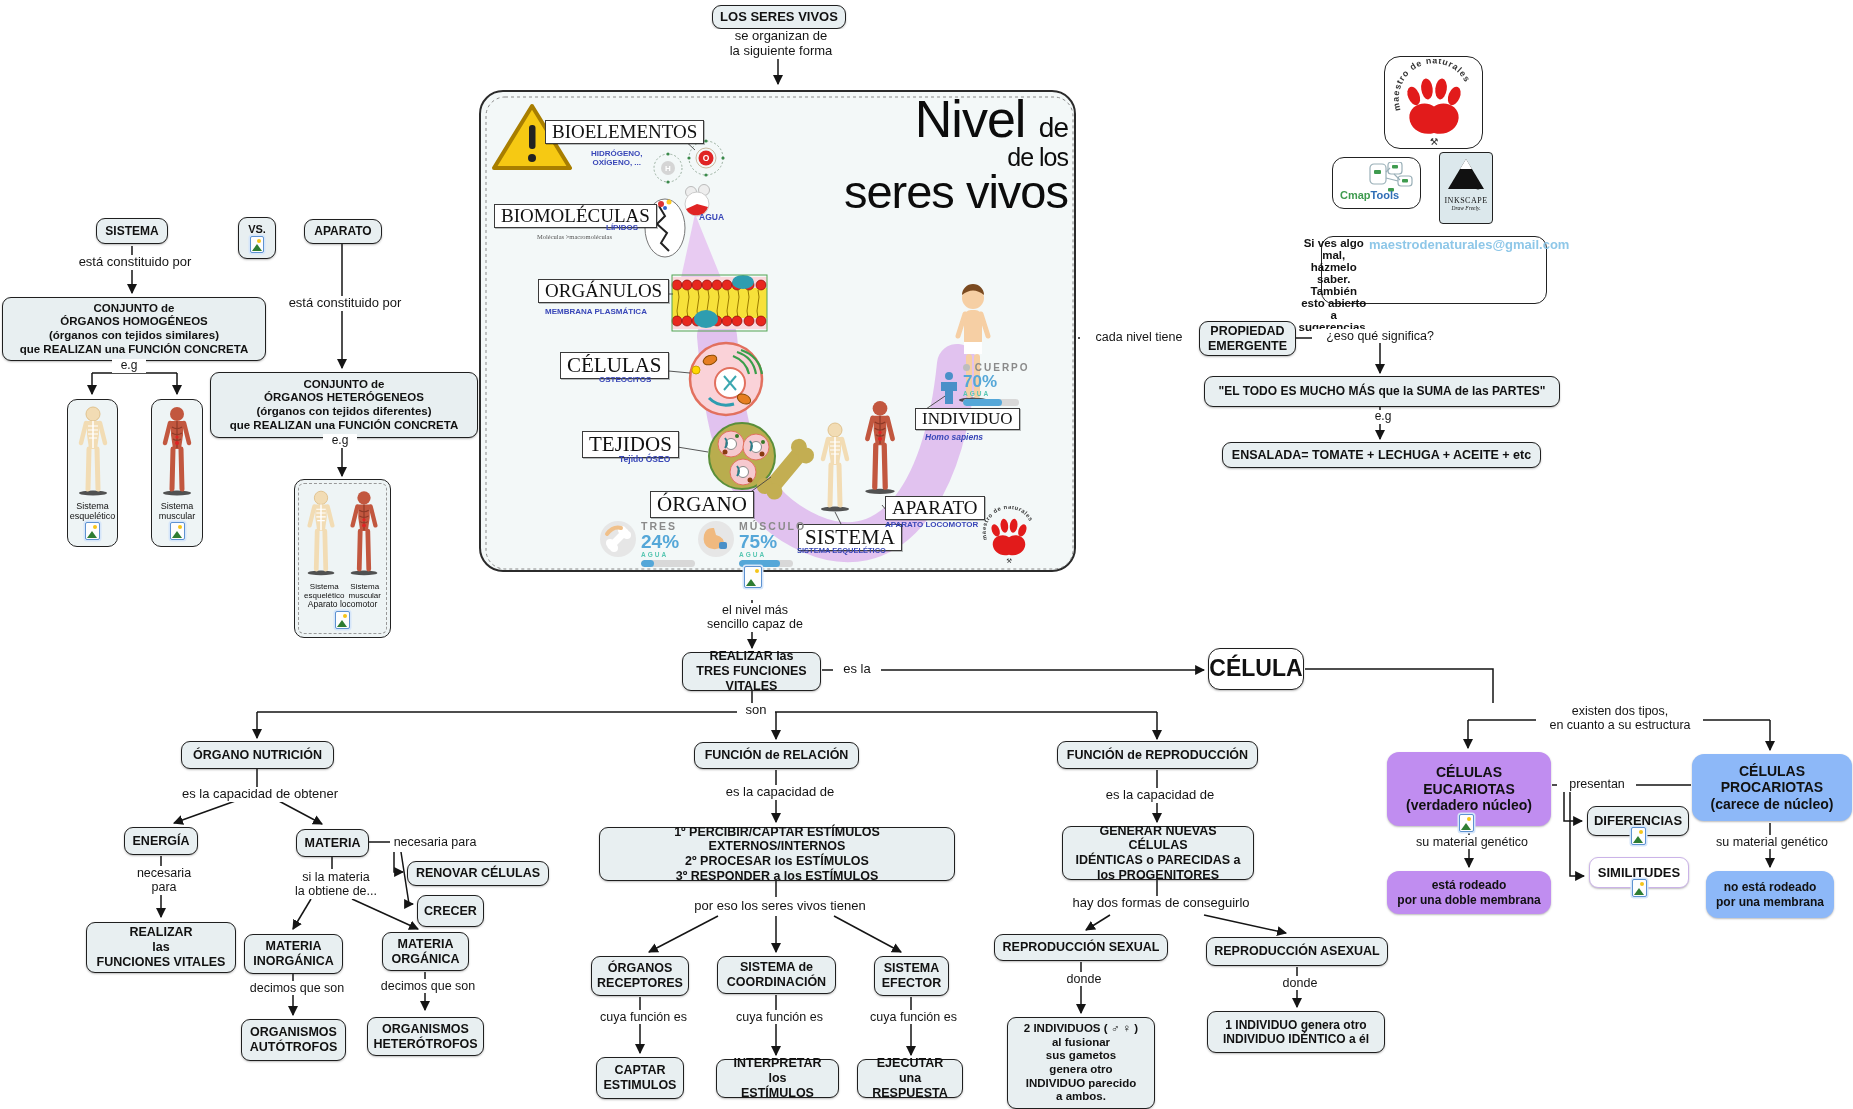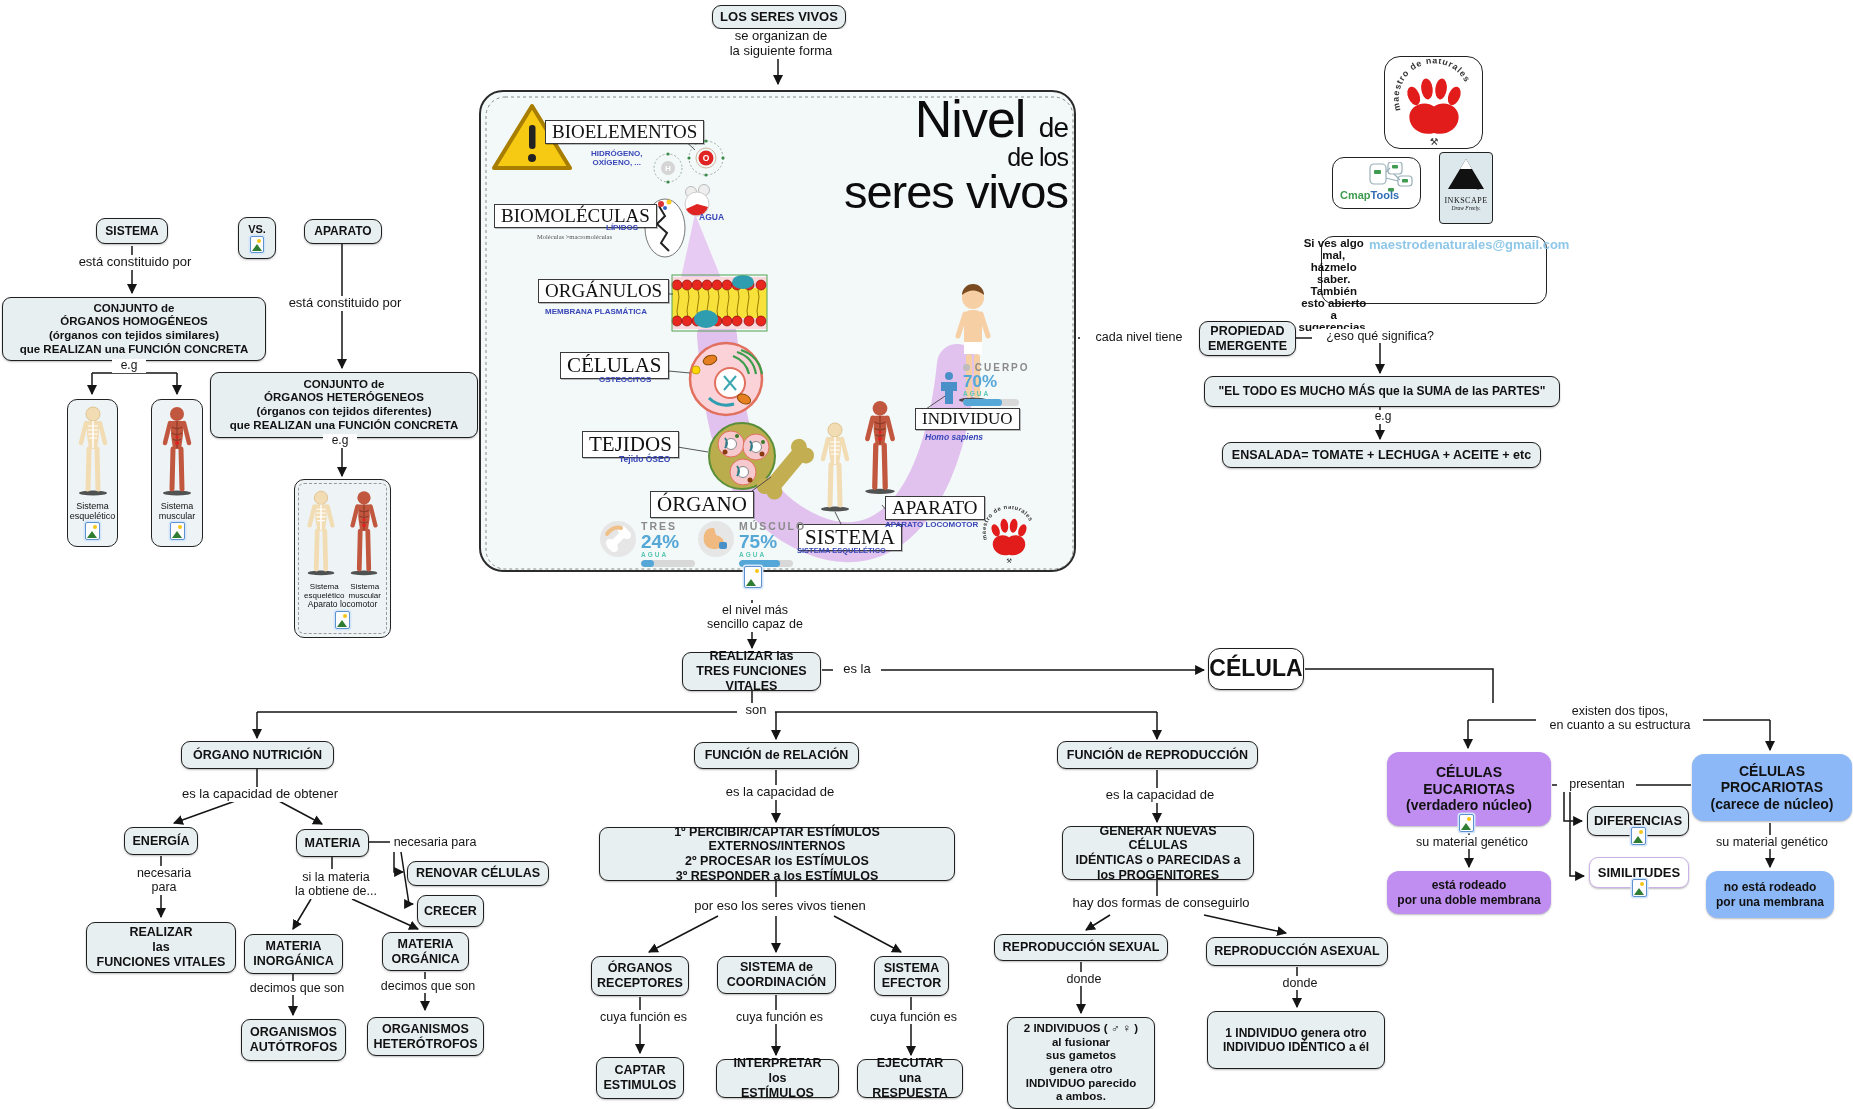--- a/index.html
+++ b/index.html
@@ -521,21 +521,21 @@
 <div class="node" style="left:994px;top:934px;width:174px;height:27px">REPRODUCCIÓN SEXUAL</div>
 <div class="node" style="left:1206px;top:937px;width:182px;height:29px">REPRODUCCIÓN ASEXUAL</div>
 <div class="lbl onln" style="left:1055px;top:972px;width:52px;font-size:12.5px">donde</div>
 <div class="lbl onln" style="left:1271px;top:976px;width:52px;font-size:12.5px">donde</div>
 <div class="node" style="left:1007px;top:1017px;width:148px;height:92px;font-size:11.5px">2 INDIVIDUOS ( ♂ ♀ )
 al fusionar
 sus gametos
 genera otro
 INDIVIDUO parecido
 a ambos.</div>
-<div class="node" style="left:1207px;top:1011px;width:178px;height:58px;font-size:12px">1 INDIVIDUO genera otro
+<div class="node" style="left:1207px;top:1011px;width:178px;height:42px;font-size:12px">1 INDIVIDUO genera otro
 INDIVIDUO IDÉNTICO a él</div>
 
 <div class="lbl" style="left:1536px;top:704px;width:168px;font-size:12.5px">existen dos tipos,
 en cuanto a su estructura</div>
 <div class="node purple" style="left:1387px;top:752px;width:164px;height:74px;font-size:14px">
   <span>CÉLULAS
 EUCARIOTAS
 (verdadero núcleo)</span>
   <span class="imgicon" style="position:absolute;bottom:-6px;left:72px;width:13px;height:16px"></span>
 </div>

